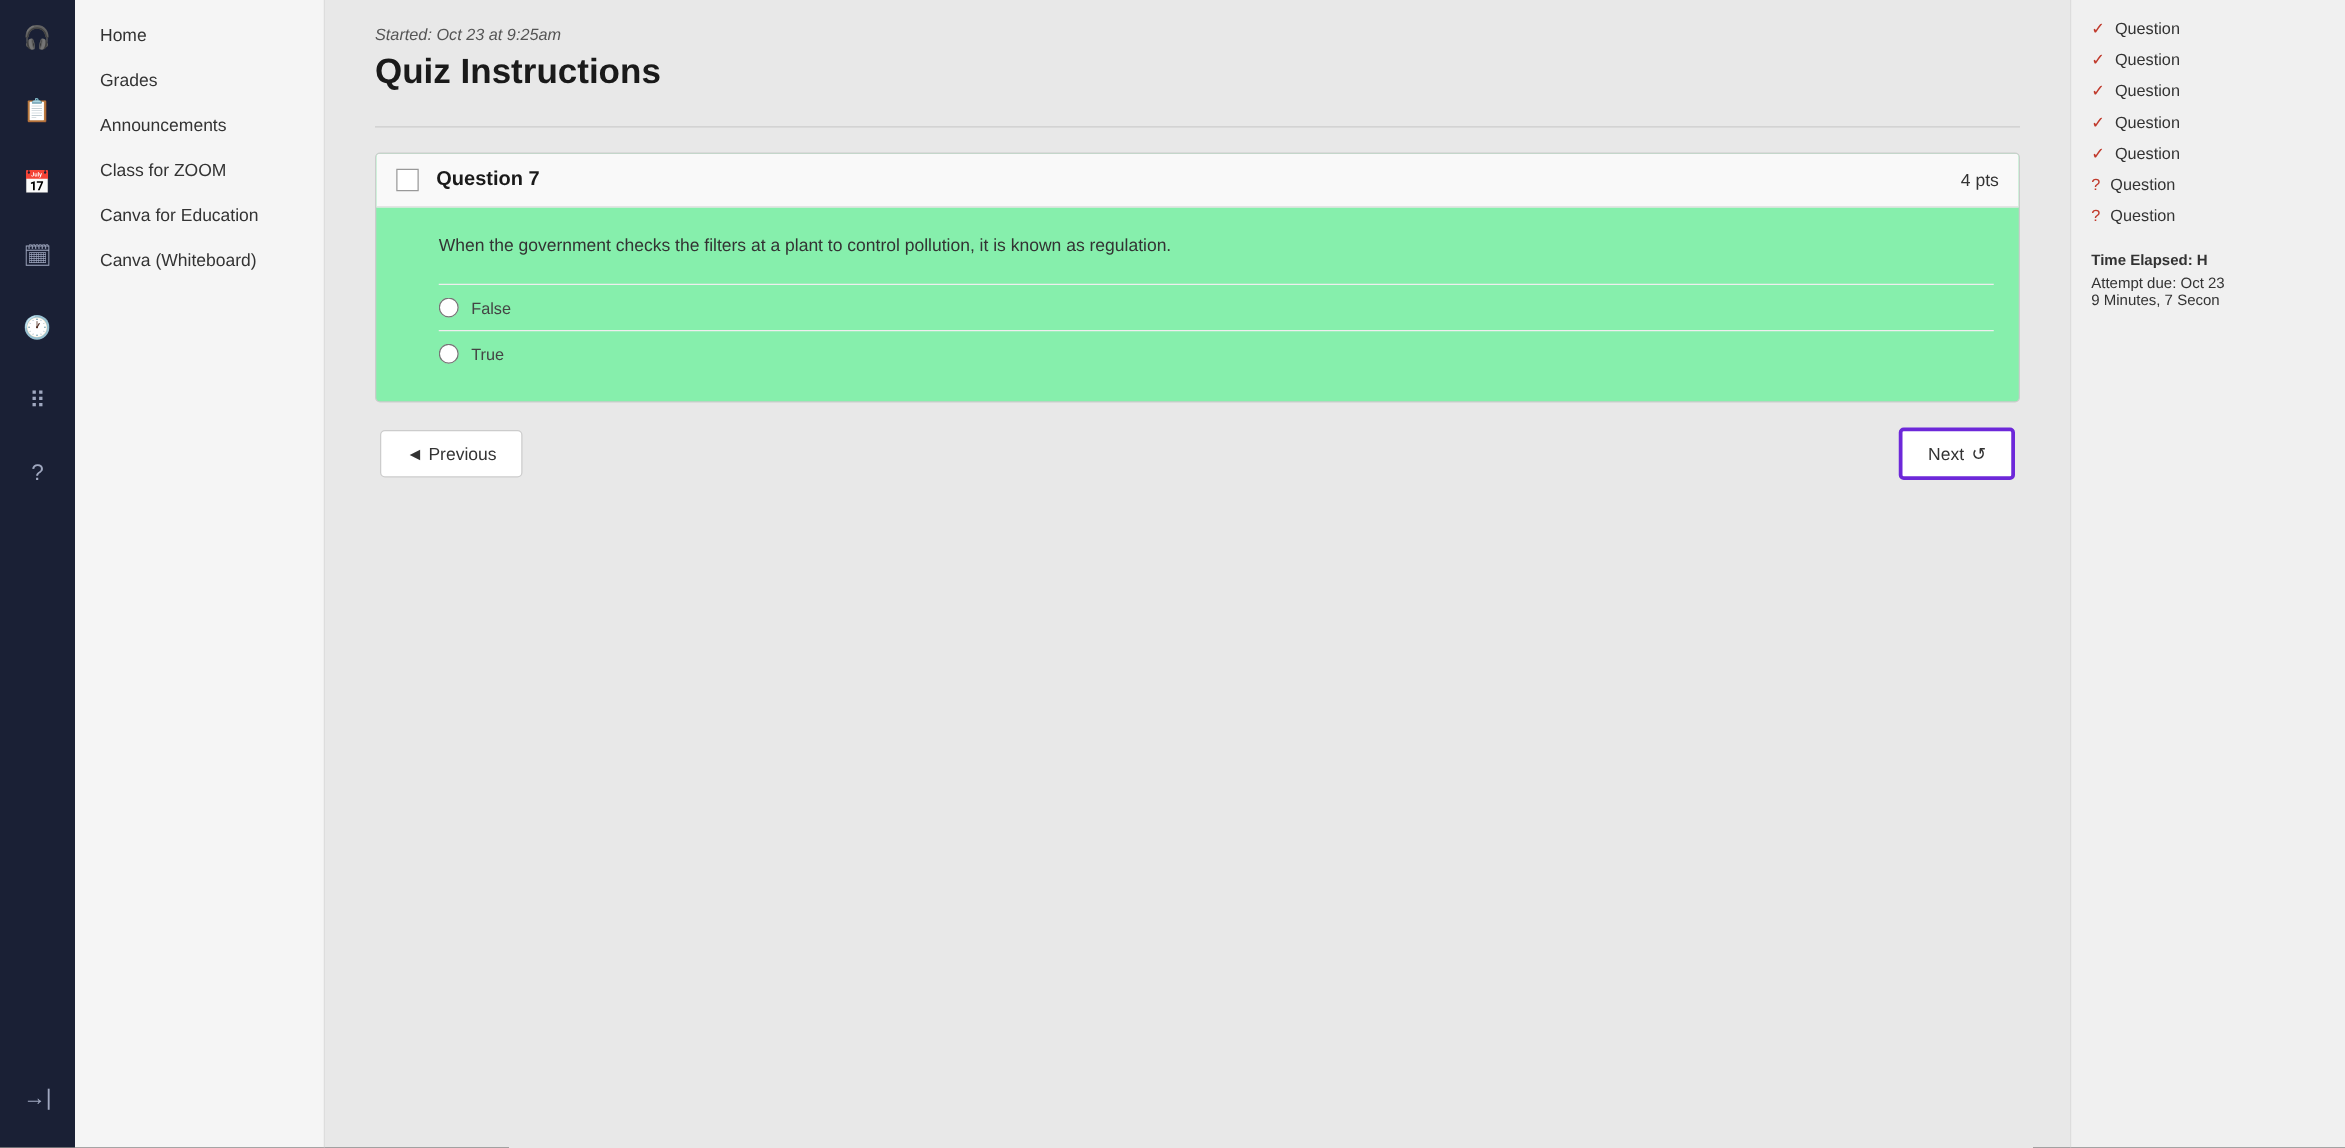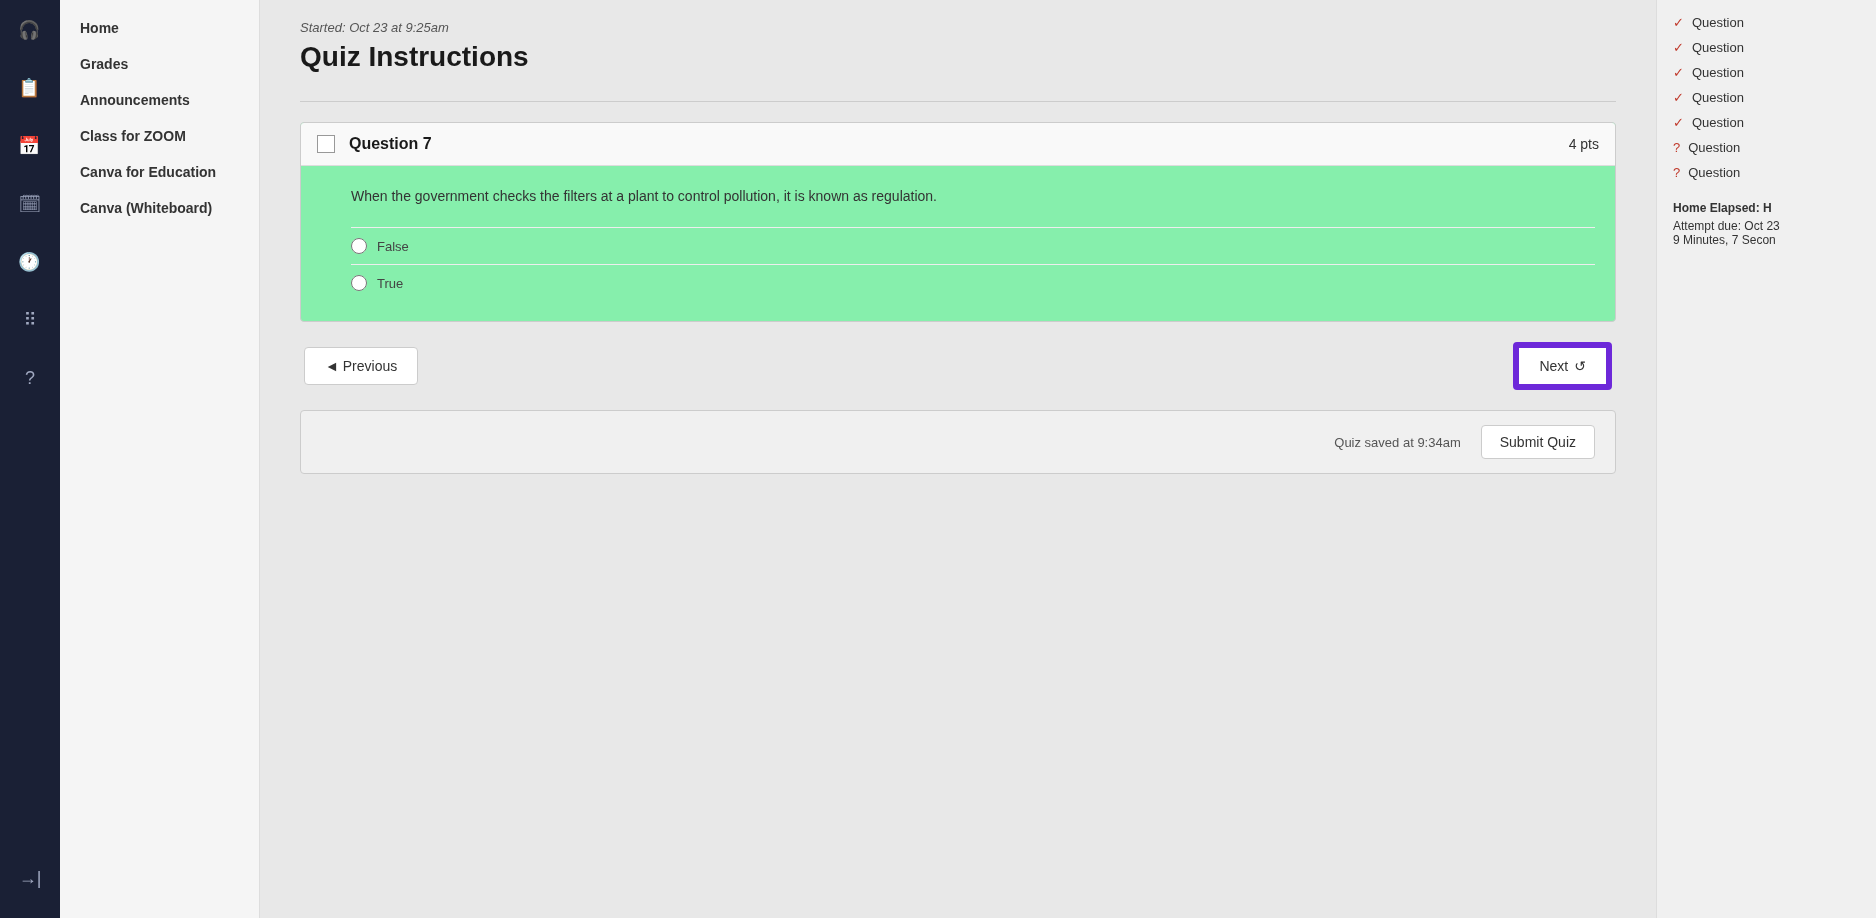--- a/index.html
+++ b/index.html
@@ -47,21 +47,20 @@
       padding: 10px 0;
       flex-shrink: 0;
       display: flex;
       flex-direction: column;
     }
     .nav-sidebar .nav-item {
       padding: 10px 20px;
       font-size: 14px;
       color: #333;
       cursor: pointer;
-      font-weight: bold;
     }
 
     
     .main-content {
       flex: 1;
       background: #e8e8e8;
       overflow-y: auto;
       padding: 20px 40px;
     }
 
@@ -165,21 +164,21 @@
       border: 1px solid #ccc;
       border-radius: 4px;
       font-size: 14px;
       color: #333;
       cursor: pointer;
     }
 
     .btn-next {
       padding: 10px 20px;
       background: #fff;
-      border: 6px solid #6d28d9;
+      border: 3px solid #6d28d9;
       border-radius: 4px;
       font-size: 14px;
       color: #333;
       cursor: pointer;
       display: flex;
       align-items: center;
       gap: 6px;
     }
 
     
@@ -299,24 +298,20 @@
   </div>
 
   <div class="nav-buttons">
     <button class="btn-previous">◄ Previous</button>
     <button class="btn-next">
       <span>Next</span>
       <span>↺</span>
     </button>
   </div>
 
-  <div class="footer-bar">
-    <span class="quiz-saved-text">Quiz saved at 9:34am</span>
-    <button class="btn-submit">Submit Quiz</button>
-  </div>
 </div>
 
 <div class="right-sidebar">
   <div class="right-sidebar-item">
     <span class="check-icon">✓</span>
     <span>Question</span>
   </div>
   <div class="right-sidebar-item">
     <span class="check-icon">✓</span>
     <span>Question</span>
@@ -337,19 +332,19 @@
     <span class="pending-icon">?</span>
     <span>Question</span>
   </div>
   <div class="right-sidebar-item">
     <span class="pending-icon">?</span>
     <span>Question</span>
   </div>
 
   <div class="timer-section">
     <div class="timer-label">
-      <span>Home Elapsed:</span>
+      <span>Time Elapsed:</span>
       <span>H</span>
     </div>
     <div>Attempt due: Oct 23</div>
     <div>9 Minutes, 7 Secon</div>
   </div>
 </div>
 
 </body></html>

